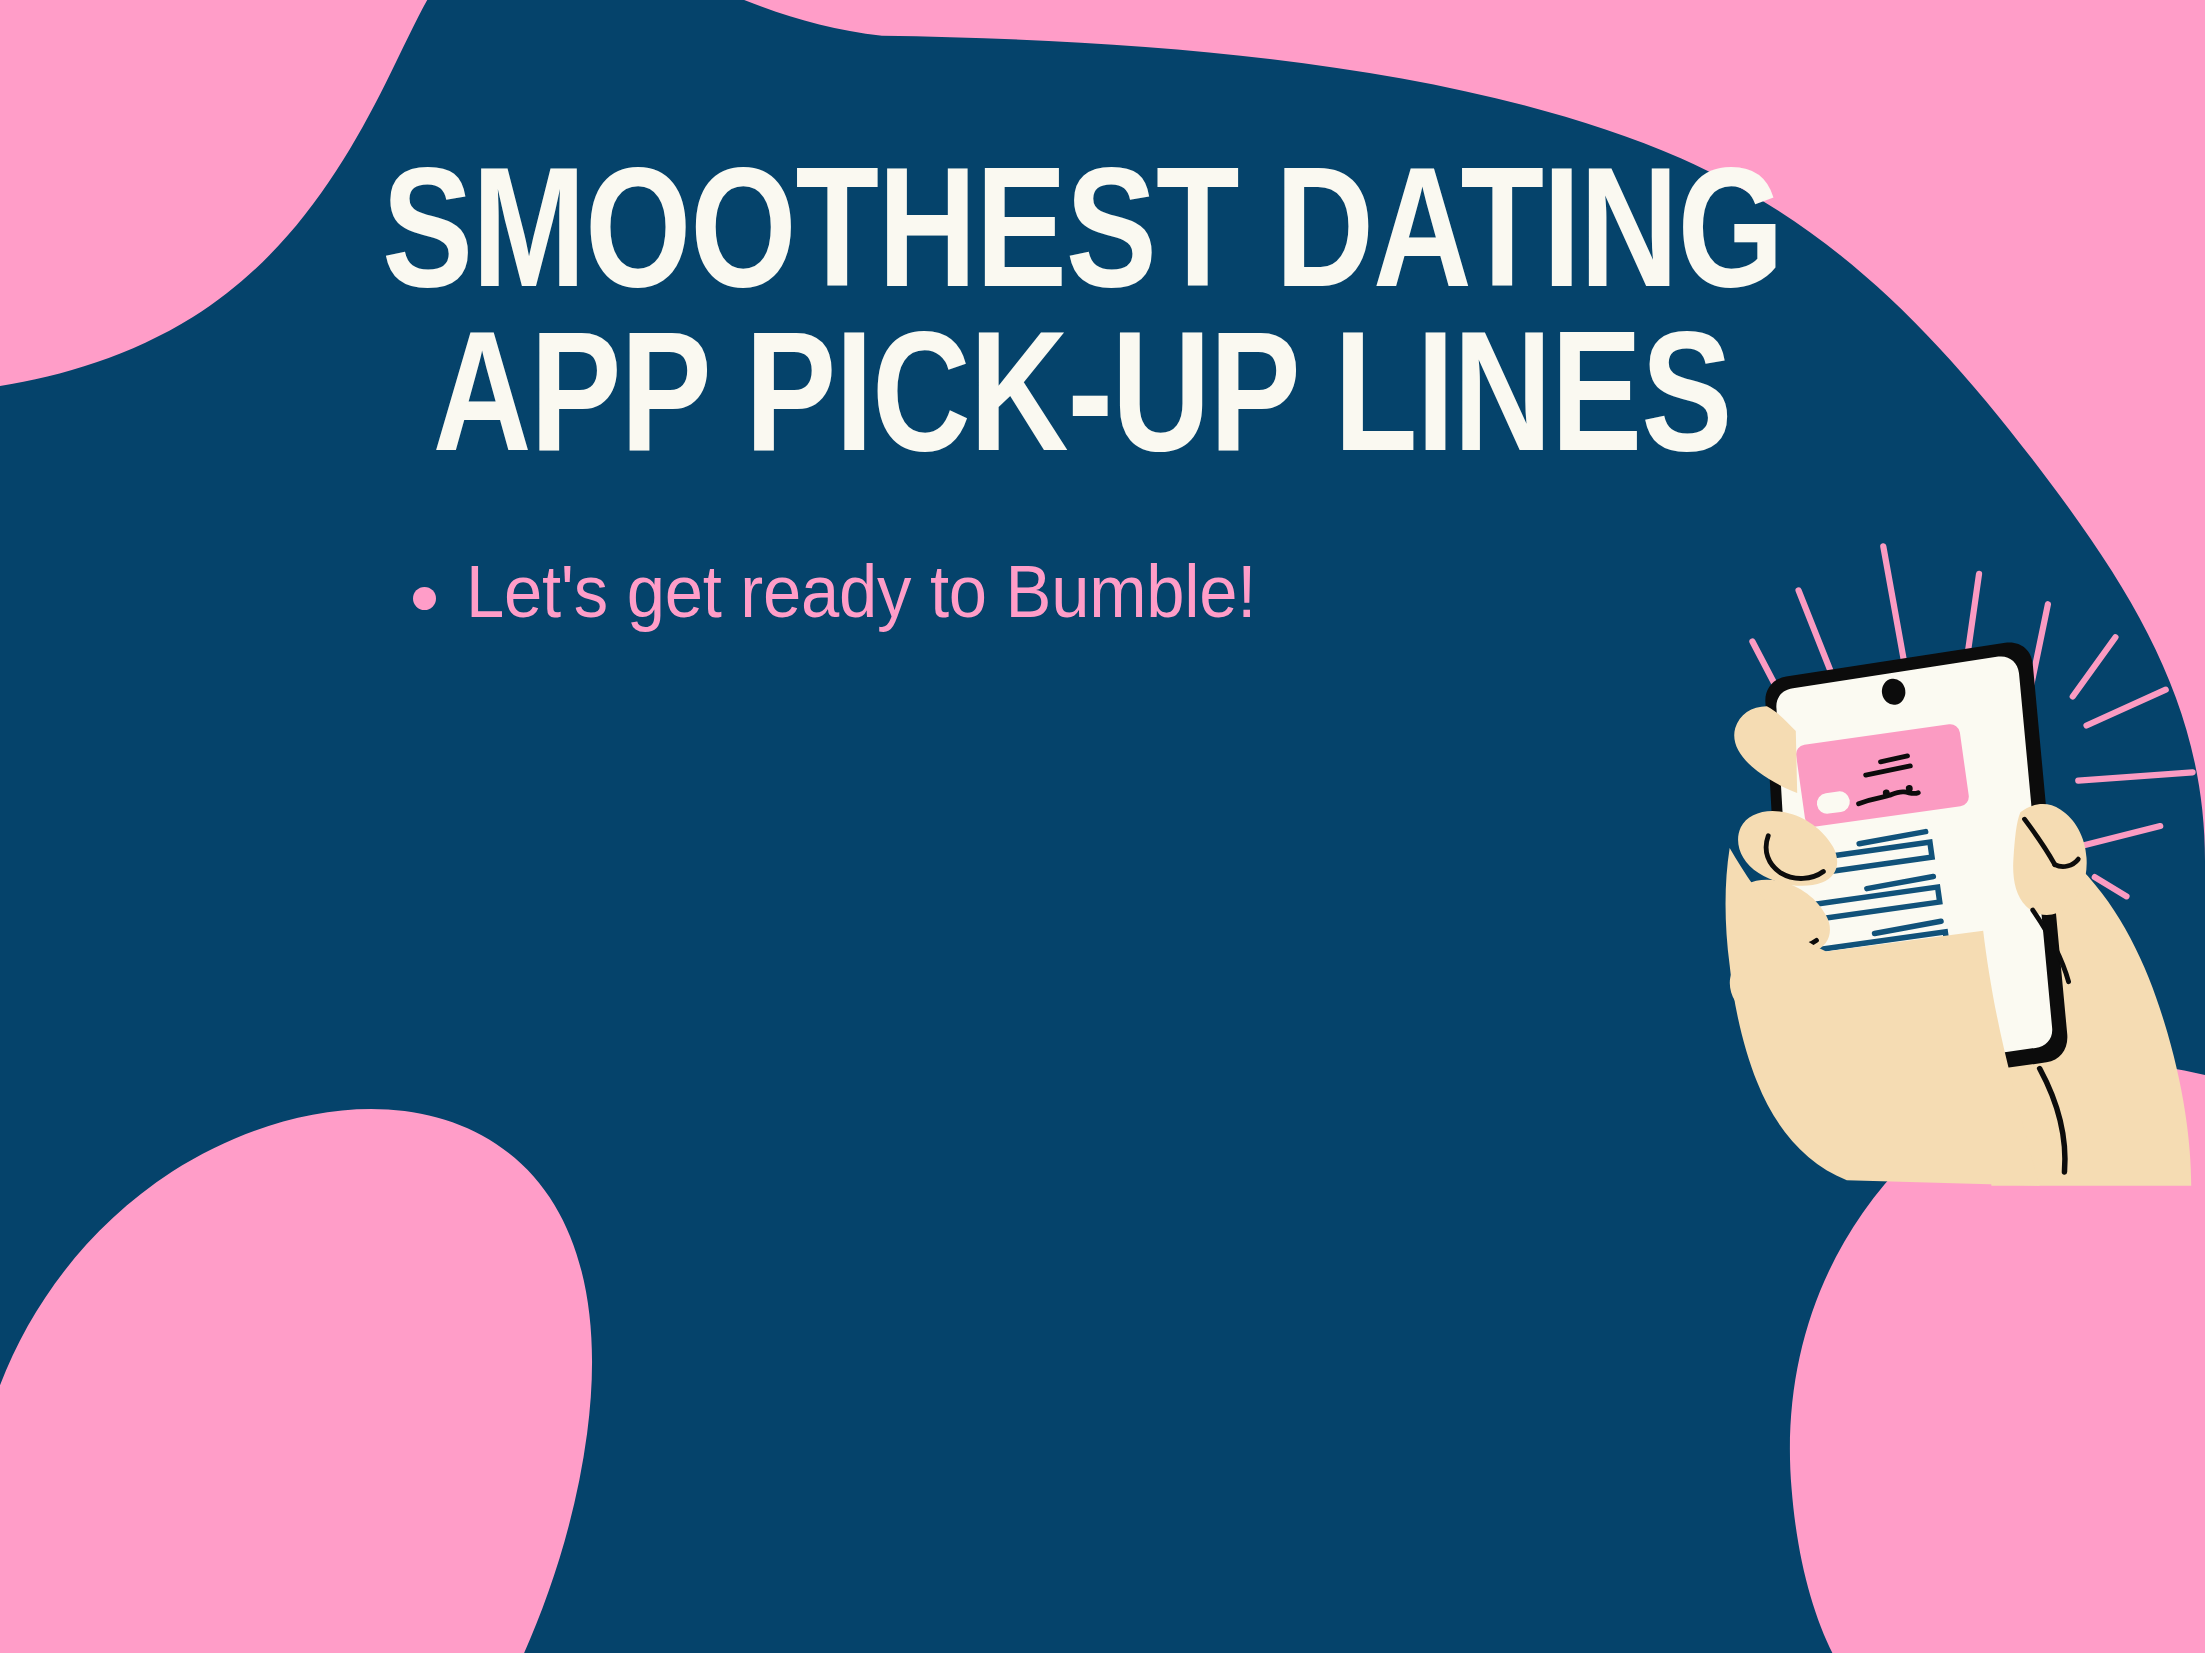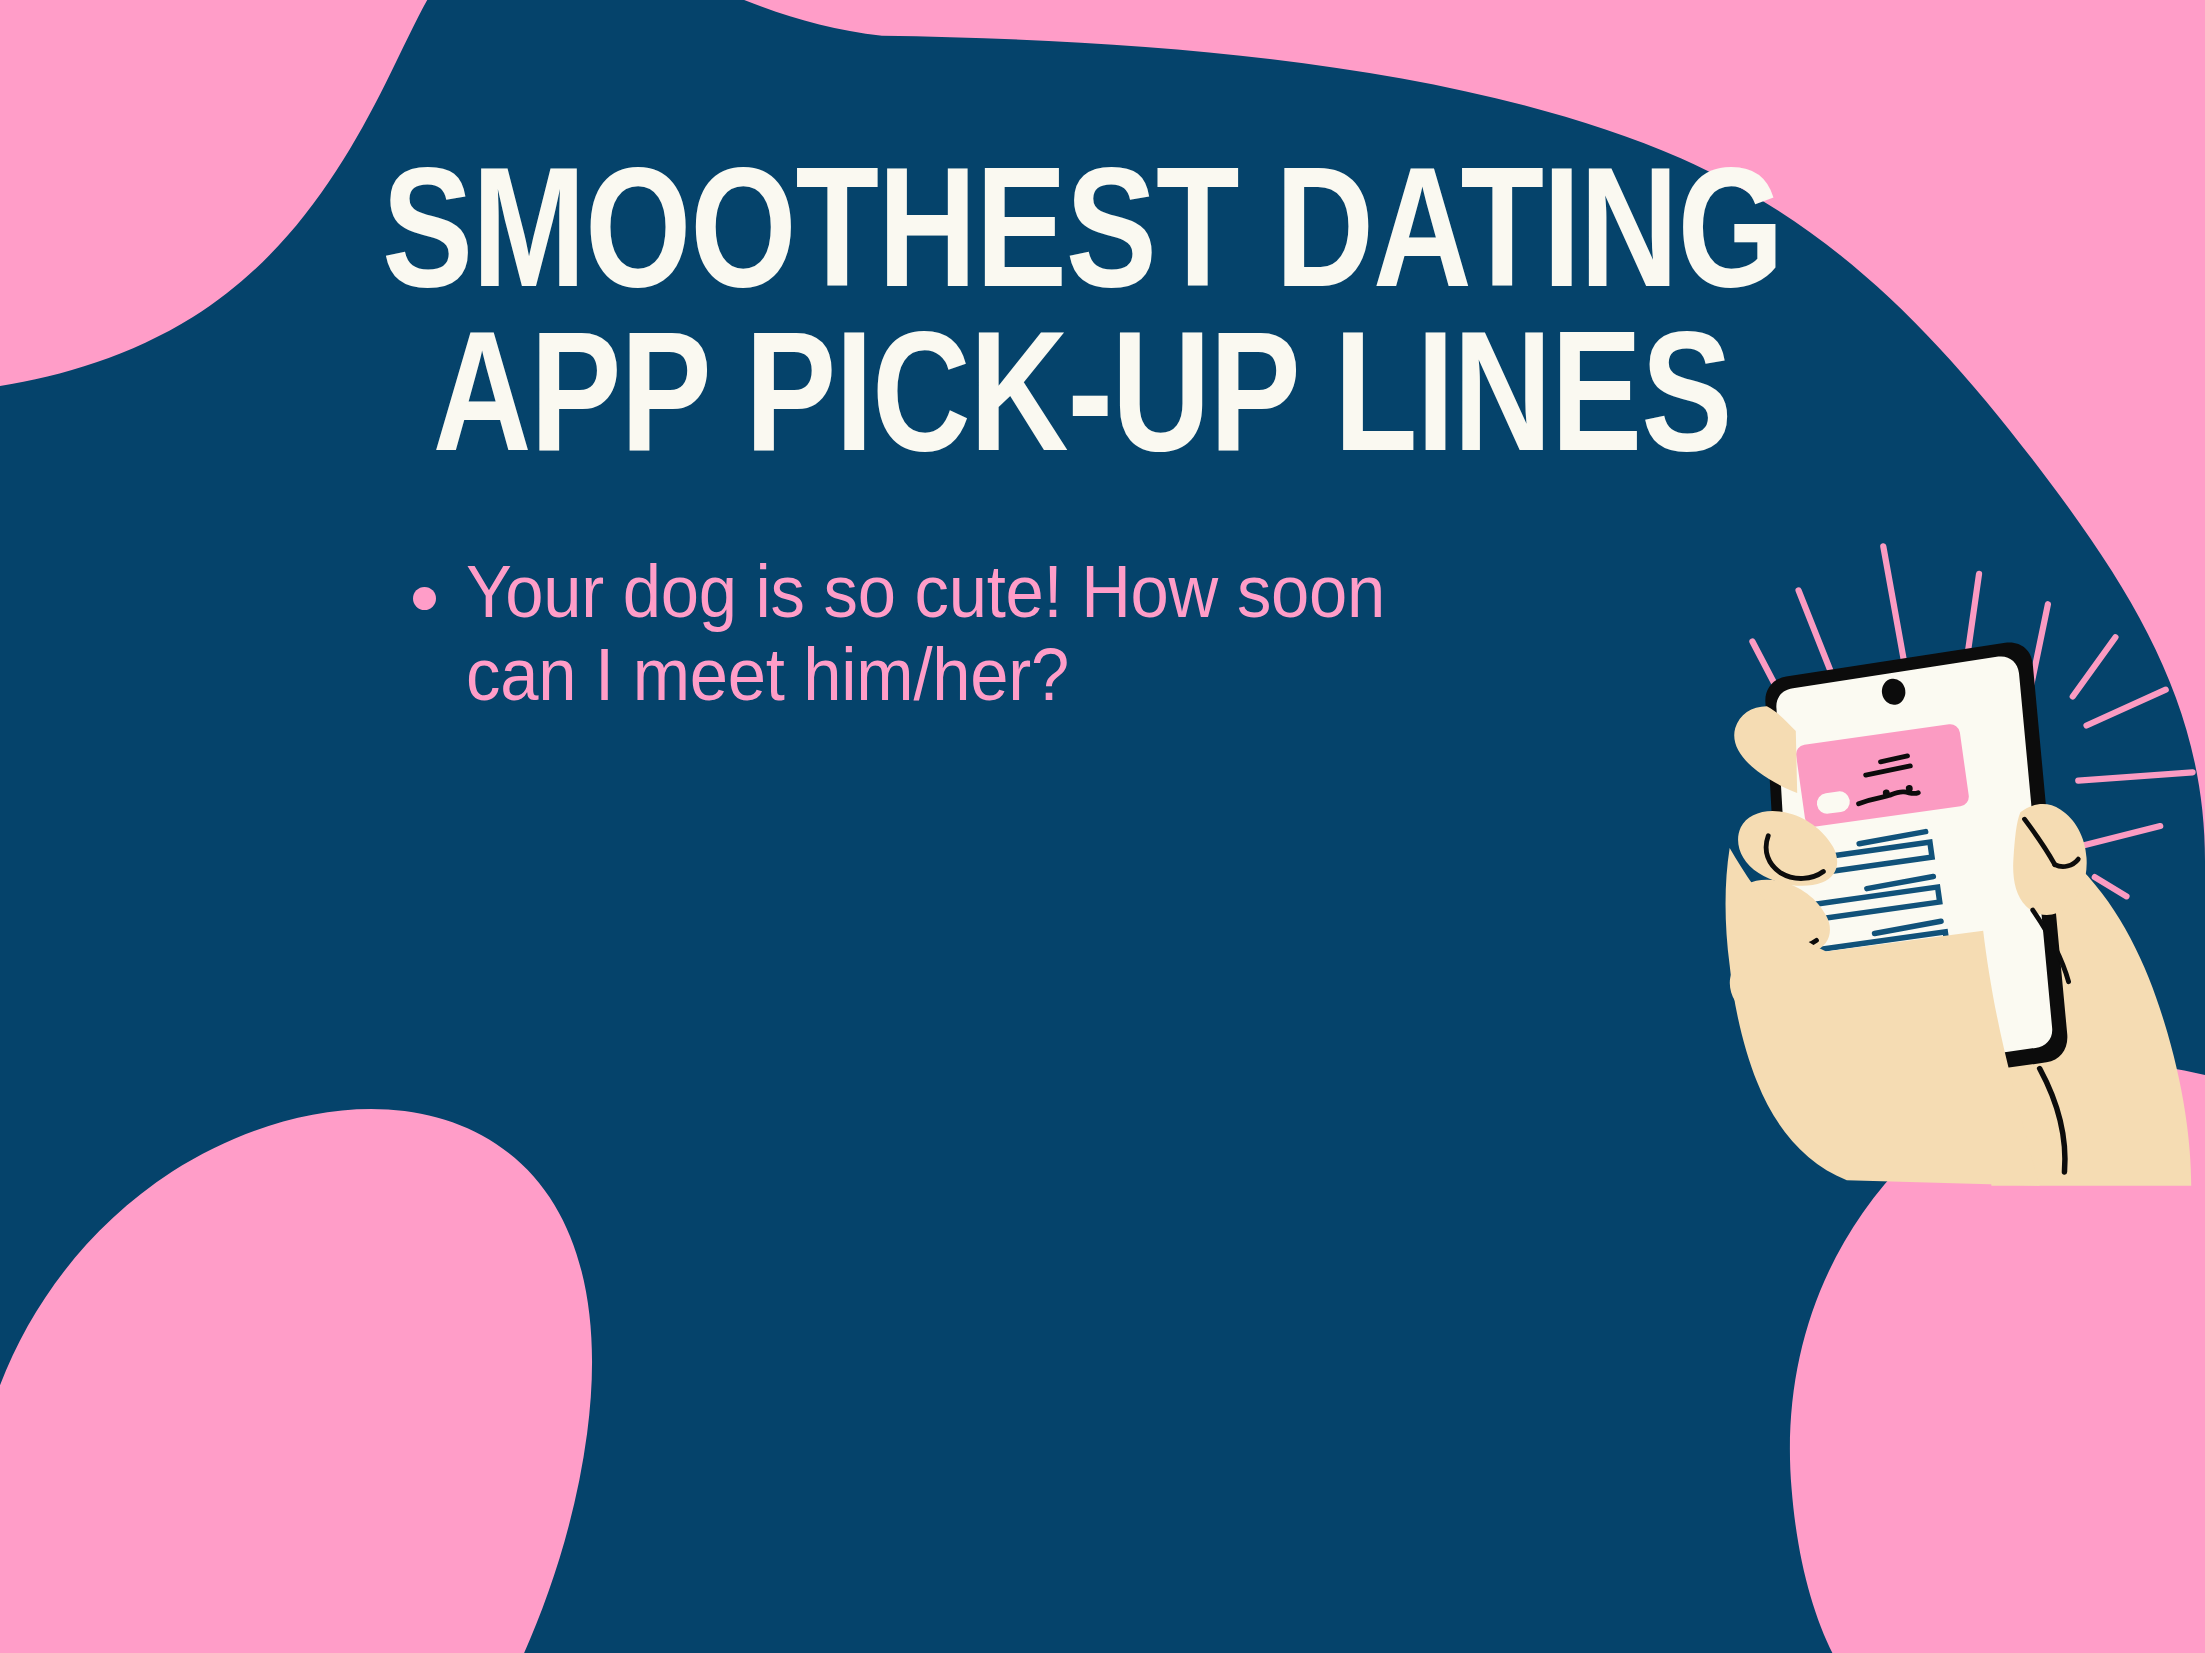--- a/index.html
+++ b/index.html
@@ -116,26 +116,25 @@
   <div id="content">
 
     <div id="title-block">
       <span class="title-line" id="title-line-1">SMOOTHEST DATING</span>
       <span class="title-line" id="title-line-2">APP PICK-UP LINES</span>
     </div>
 
     <div id="bullet-list">
 
 
-
       <div class="bullet-row">
         <span class="bullet-dot"></span>
-        <span class="bullet-text">Your dog is so cute! How soon
-can I meet him/her?</span>
+        <span class="bullet-text">Let's get ready to Bumble!</span>
       </div>
+
 
 
 
     </div>
 
     <div id="illustration">
       <svg viewBox="0 0 720 960" preserveAspectRatio="xMidYMid meet">
 
         <g stroke="#FB9BC2" stroke-width="9" stroke-linecap="round" fill="none">
           <line x1="253" y1="32" x2="286" y2="215"></line>

